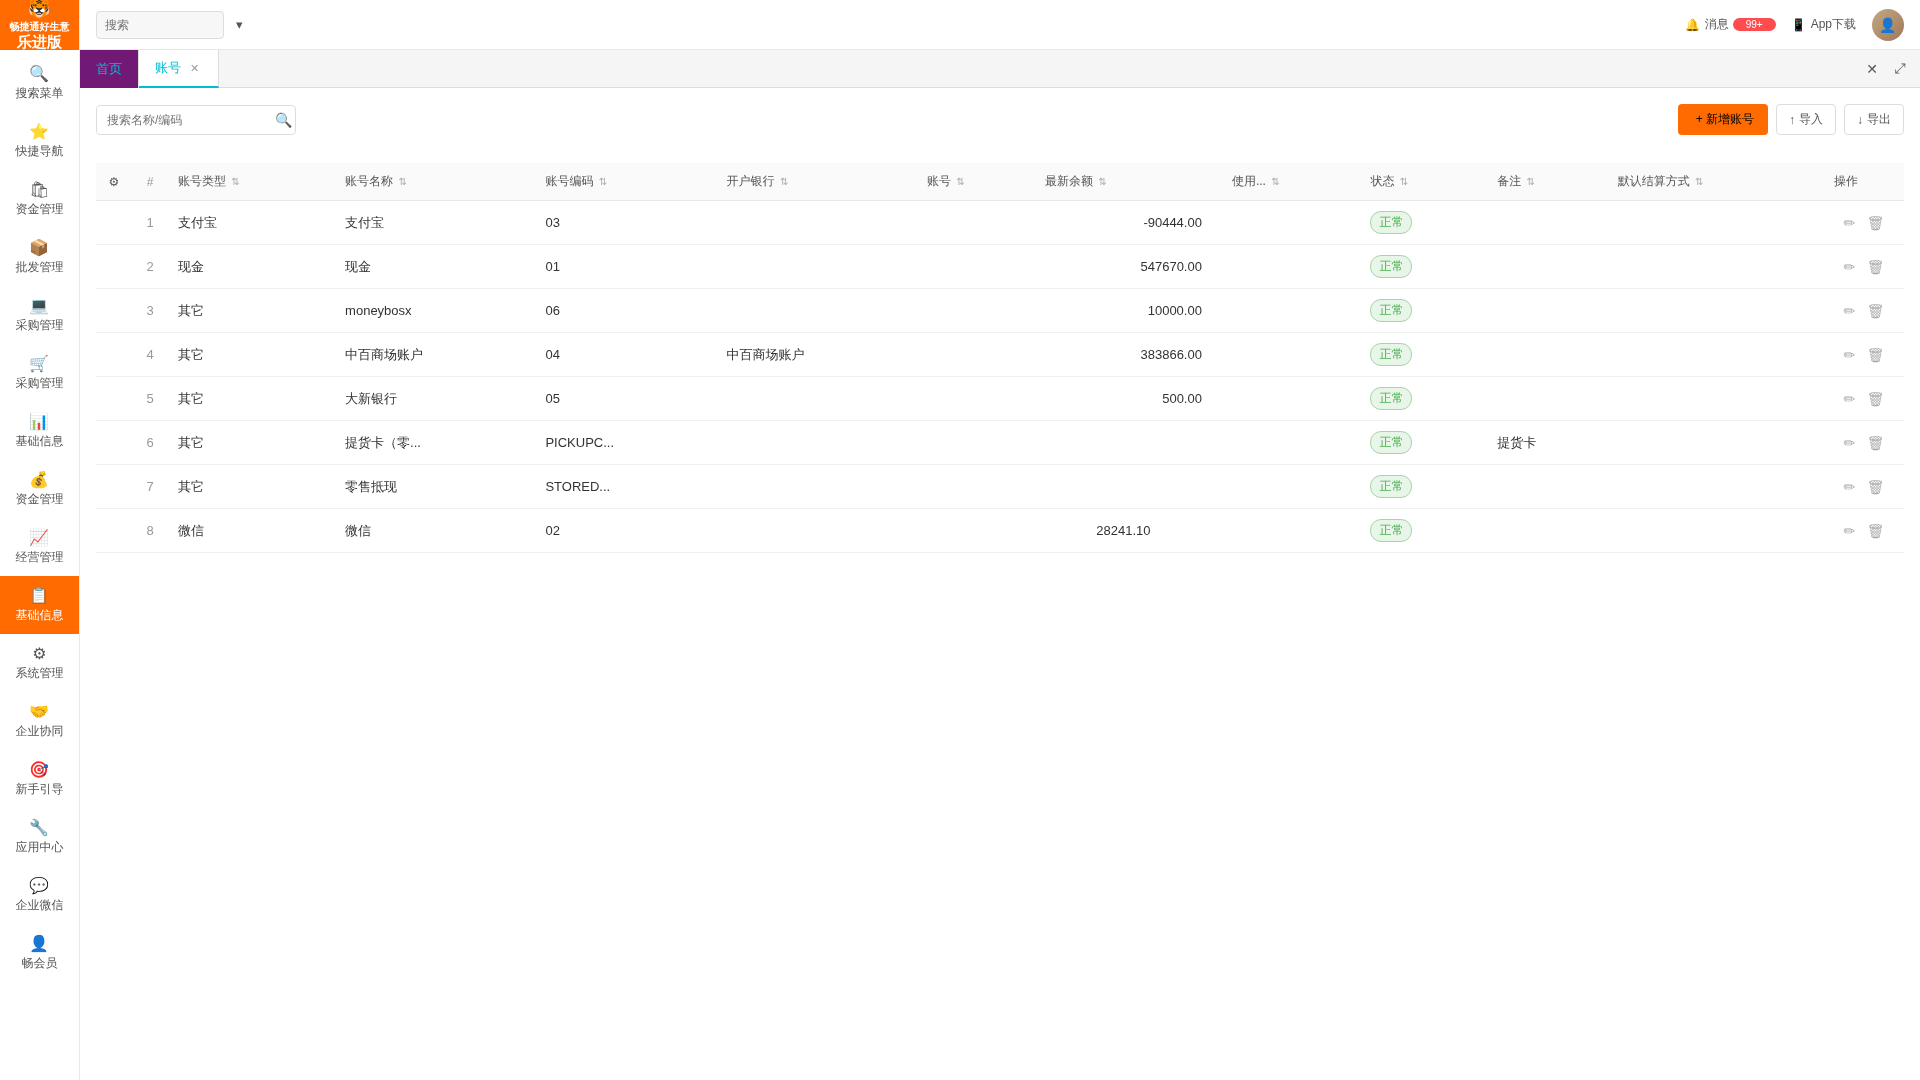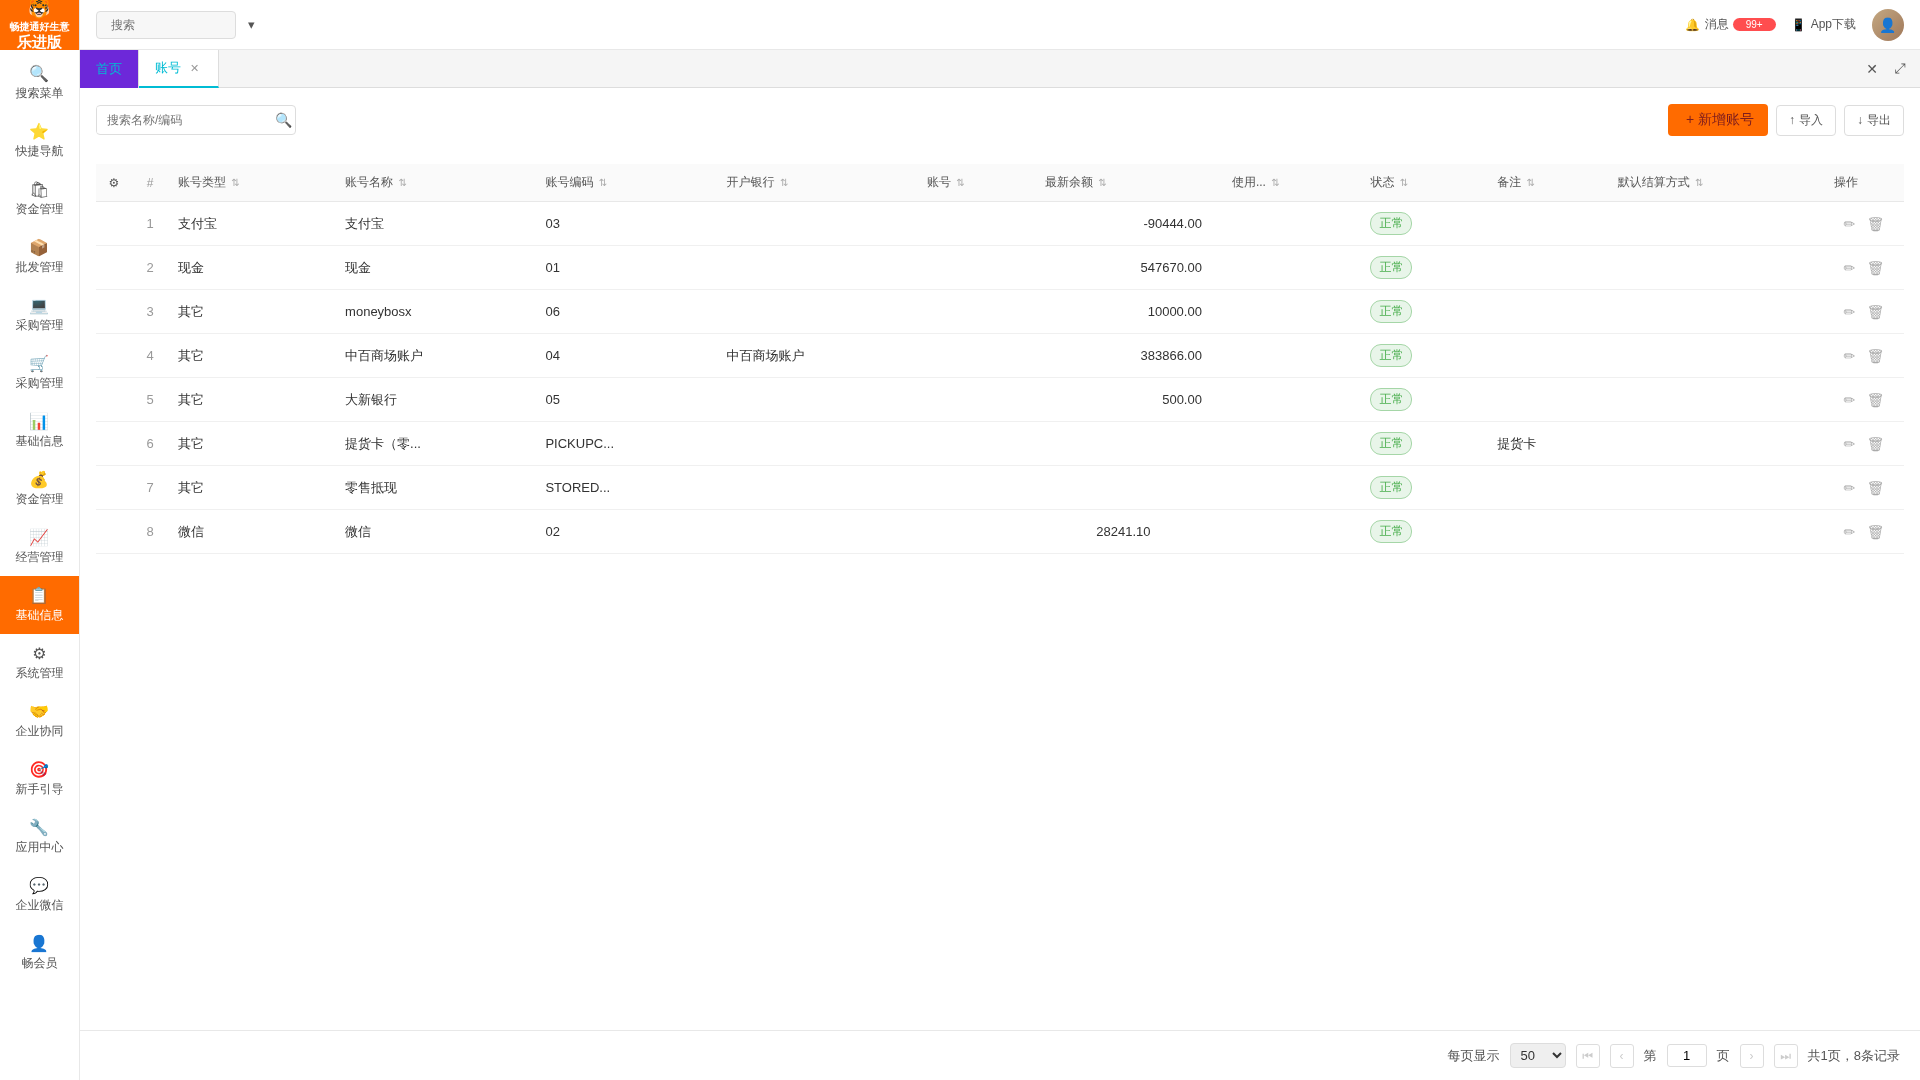--- a/index.html
+++ b/index.html
@@ -77,25 +77,25 @@
       border-bottom: 1px solid #e8e8e8;
       justify-content: space-between;
       flex-shrink: 0;
     }
     .header-left {
       display: flex;
       align-items: center;
       gap: 12px;
     }
     .search-bar {
-      width: 140px;
+      width: 128px;
       height: 28px;
       border: 1px solid #ddd;
       border-radius: 4px;
-      padding: 0 14px;
+      padding: 0 8px;
       font-size: 12px;
       color: #999;
       background: #f7f7f7;
     }
     .header-dropdown {
       display: flex;
       align-items: center;
       gap: 4px;
       cursor: pointer;
       color: #555;
@@ -158,21 +158,21 @@
     .tab {
       height: 38px;
       padding: 0 16px;
       display: flex;
       align-items: center;
       gap: 6px;
       cursor: pointer;
       font-size: 13px;
       color: #555;
       border-right: 1px solid #ddd;
-      background: #6d28d9;
+      background: #701a75;
       white-space: nowrap;
     }
     .tab.active {
       background: #fff;
       color: #00bcd4;
       border-bottom: 2px solid #00bcd4;
       margin-bottom: -1px;
     }
     .tab.home { color: #00bcd4; }
     .tab-close {
@@ -245,26 +245,26 @@
       color: #aaa;
       font-size: 14px;
     }
     .toolbar-right {
       display: flex;
       align-items: center;
       gap: 8px;
     }
     .btn-primary {
       background: #ff6b00;
-      color: #7f1d1d;
+      color: #000000;
       border: none;
       border-radius: 4px;
       padding: 7px 14px;
       cursor: pointer;
-      font-size: 14px;
+      font-size: 12px;
       display: flex;
       align-items: center;
       gap: 4px;
     }
     .btn-outline {
       background: #fff;
       color: #555;
       border: 1px solid #ddd;
       border-radius: 4px;
       padding: 6px 12px;
@@ -677,28 +677,13 @@
     <td></td>
     <td class="col-op">
       <button class="op-btn" title="编辑">✏</button>
       <button class="op-btn" title="删除">🗑</button>
     </td>
   </tr>
         </tbody>
     </table>
   </div>
 
-  <div class="pagination-bar">
-    <span class="page-size-label">每页显示</span>
-    <select class="page-size-select">
-      <option>50</option>
-      <option>100</option>
-    </select>
-    <button class="page-nav-btn disabled">⏮</button>
-    <button class="page-nav-btn disabled">‹</button>
-    <span class="page-text">第</span>
-    <input class="page-input" type="text" value="1" style="">
-    <span class="page-text">页</span>
-    <button class="page-nav-btn disabled">›</button>
-    <button class="page-nav-btn disabled">⏭</button>
-    <span class="page-info">共1页，8条记录</span>
-  </div>
 </div>
 
 </body></html>

